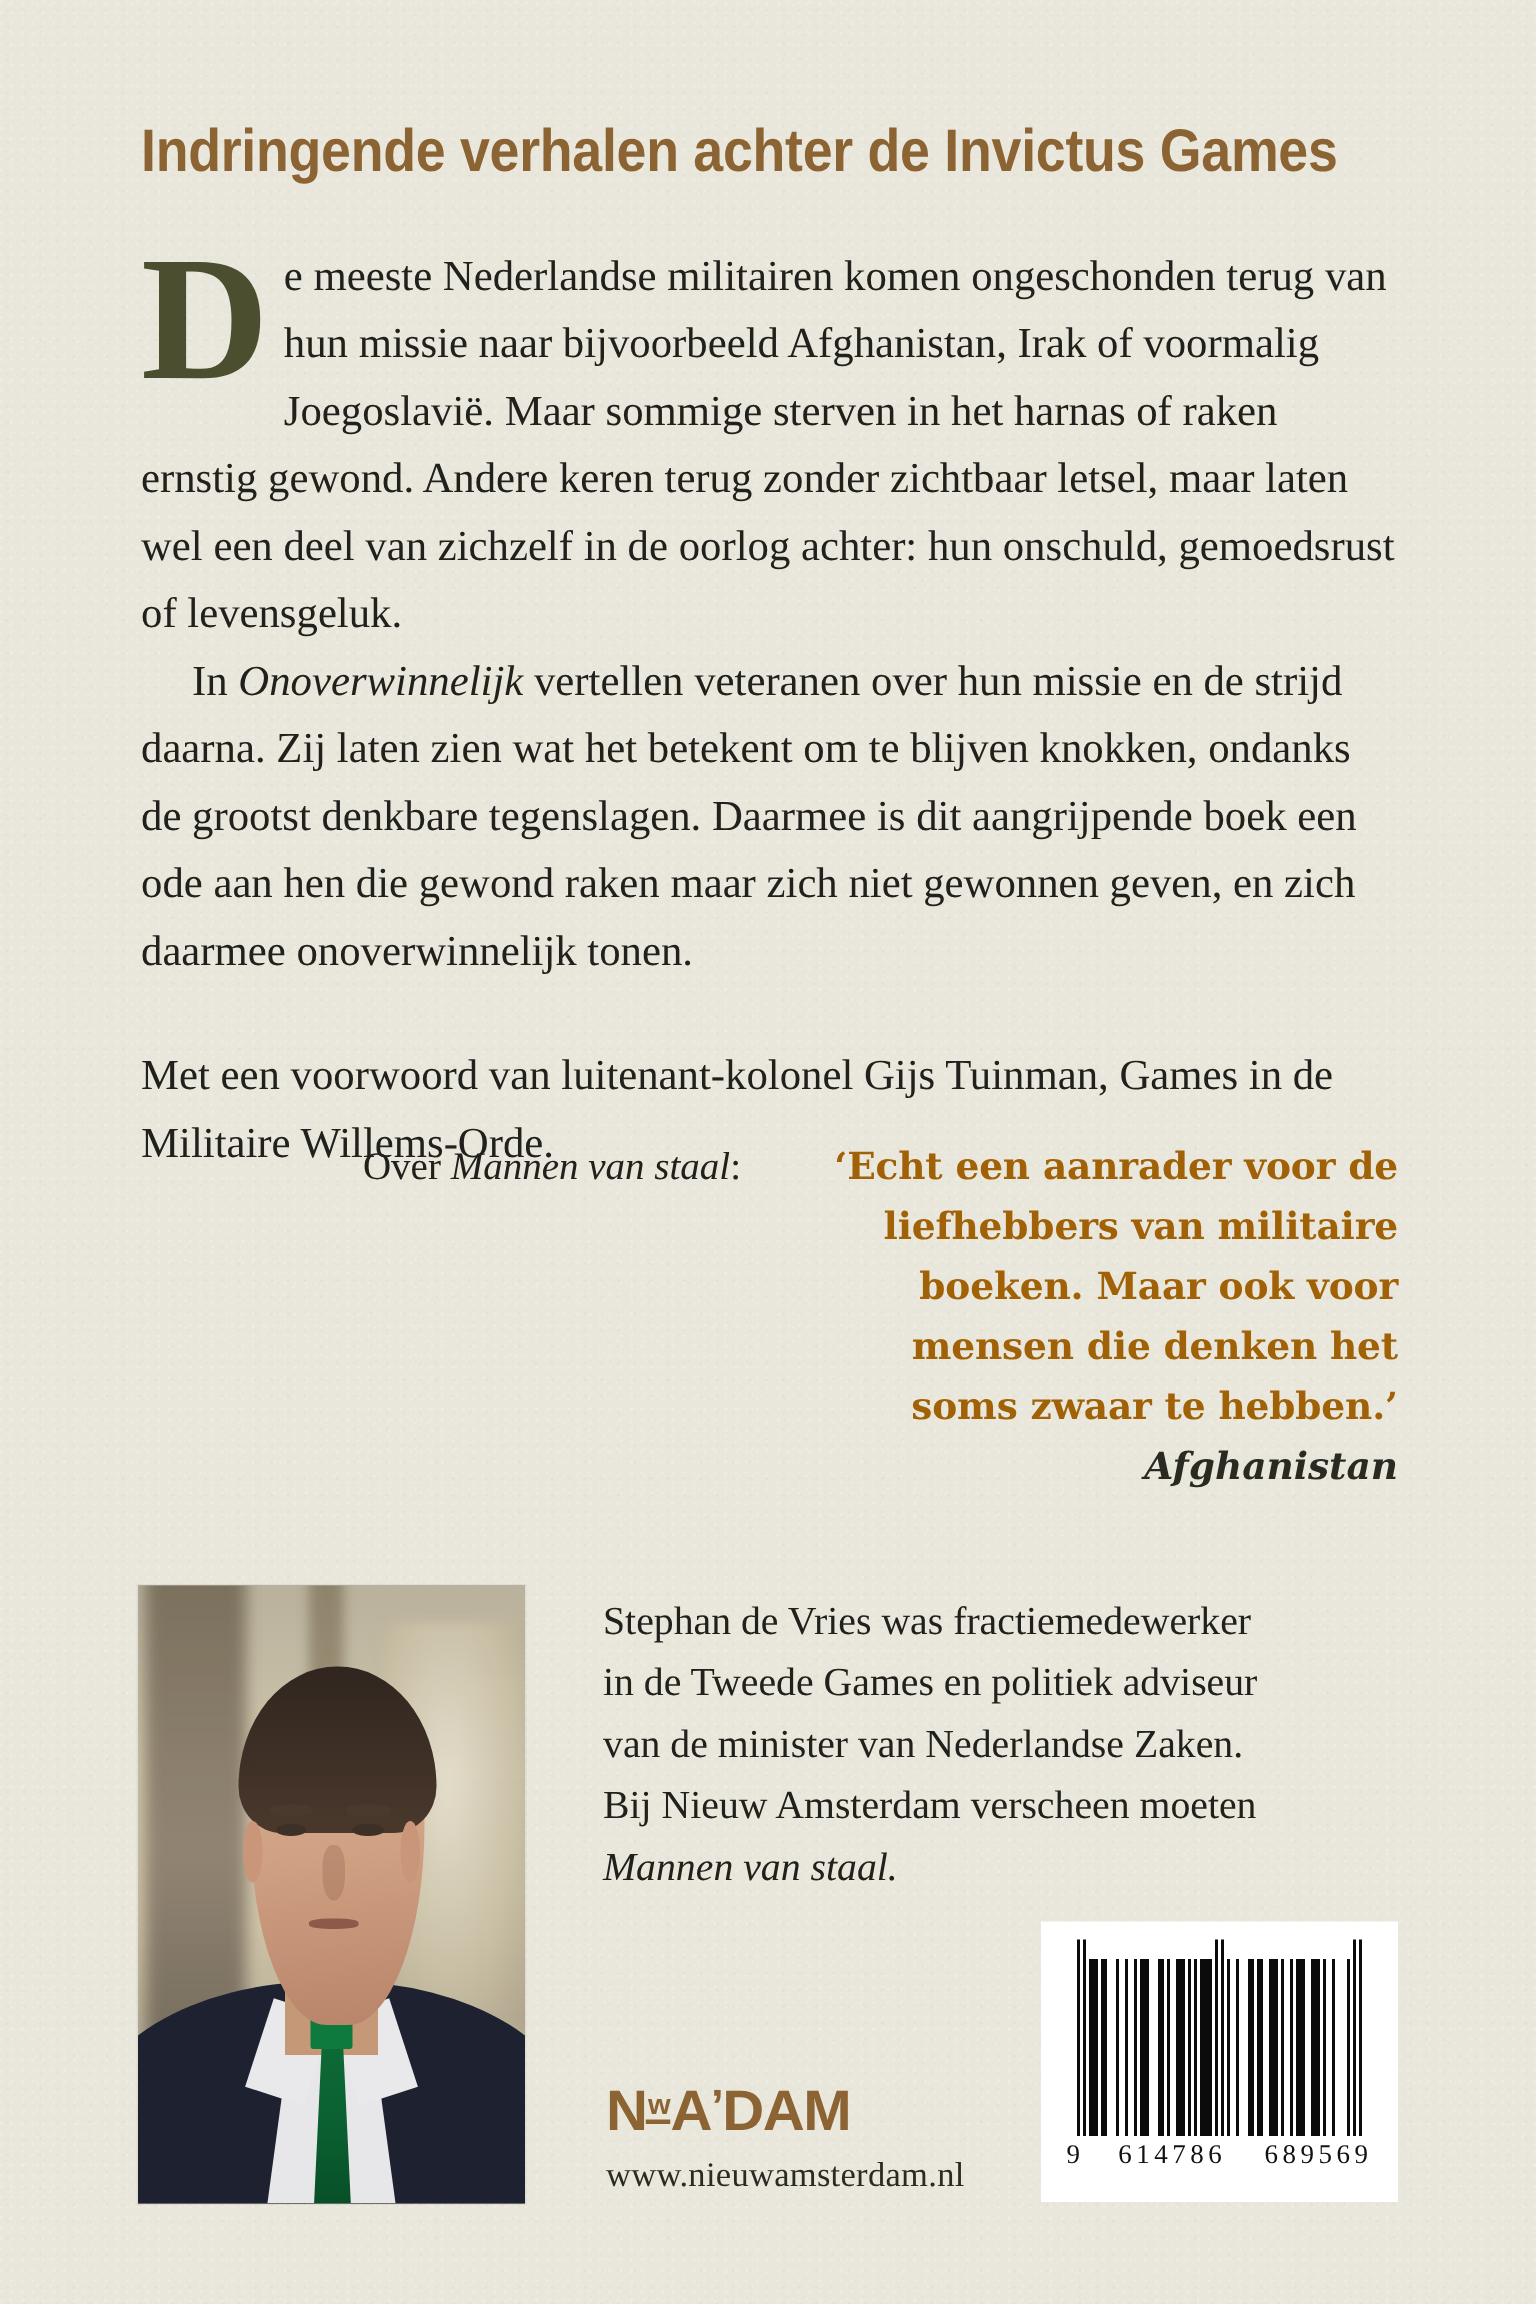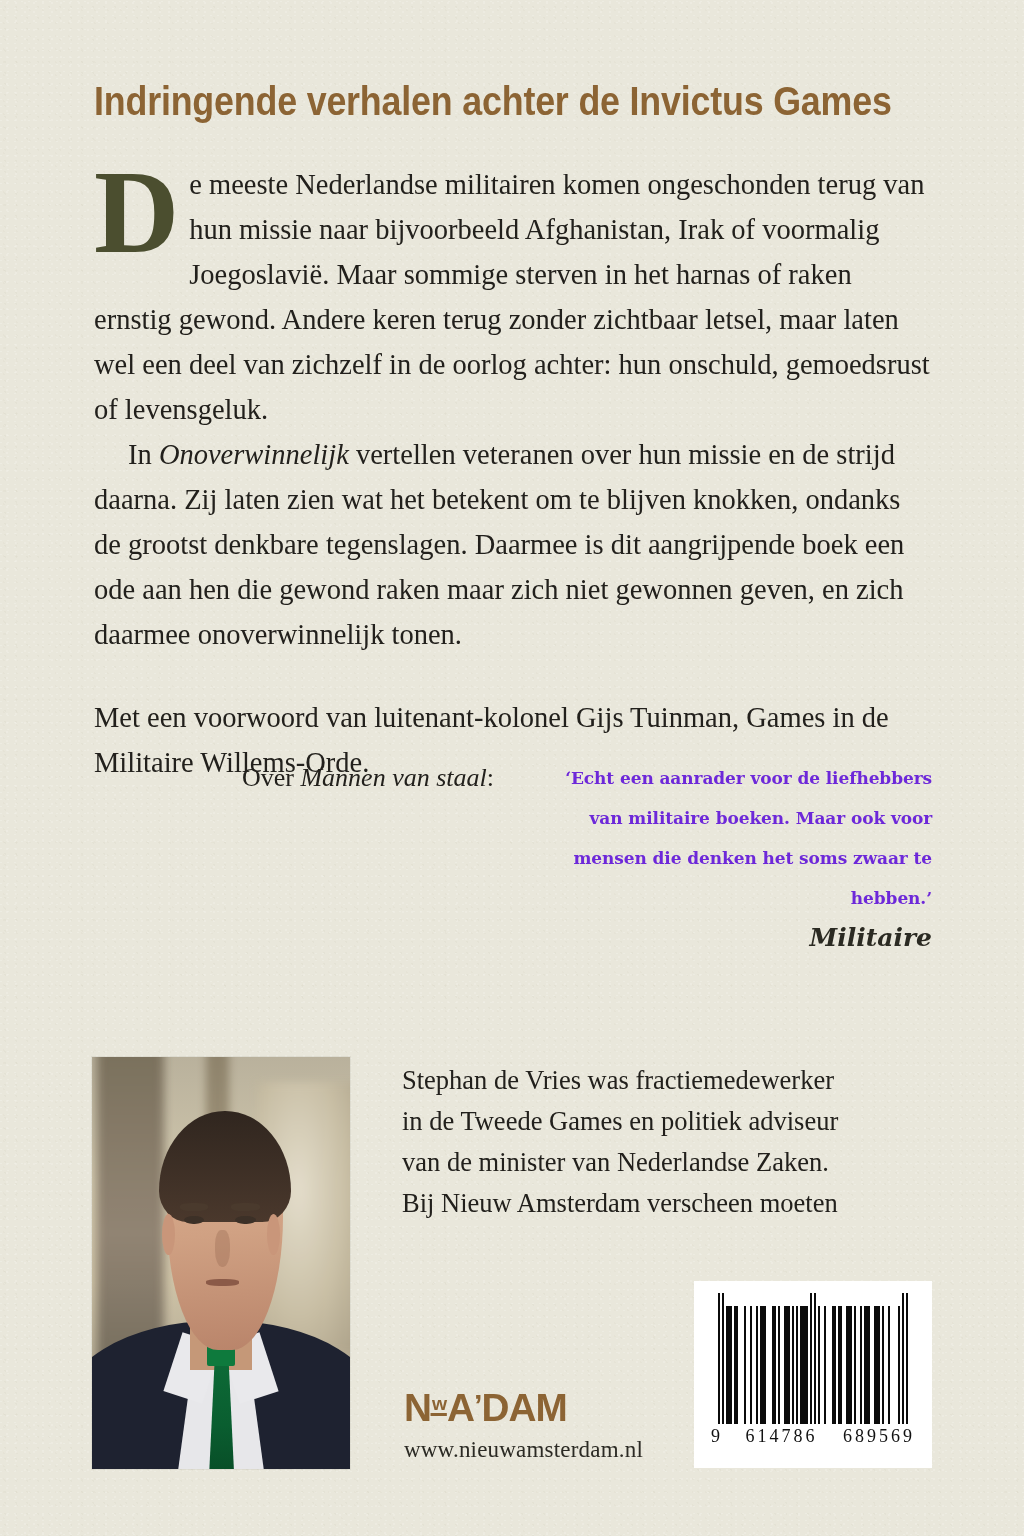--- a/index.html
+++ b/index.html
@@ -101,24 +101,24 @@
     width: 400px;
     text-align: right;
   }
   .quote-intro {
     color: #22201c;
     font-size: 26px;
     line-height: 40px;
     margin: 0 0 0 0;
   }
   .quote-body {
-    color: #6d28d9;
+    color: #a16207;
     font-family: "DejaVu Serif", serif;
     font-weight: bold;
-    font-size: 17px;
+    font-size: 25px;
     line-height: 40px;
     margin: 0;
     letter-spacing: -0.1px;
   }
   .source {
     font-style: italic;
     font-weight: bold;
     font-family: "DejaVu Serif", serif;
   }
   .source-line {
@@ -408,21 +408,21 @@
     <p class="para-gap">Met een voorwoord van luitenant-kolonel Gijs Tuinman, Games in de Militaire Willems-Orde.</p>
   </div>
 
   <div class="quotes">
     <div class="quote-col">
       <p class="quote-intro"><span>Over </span><em>Mannen van staal</em><span>:</span></p>
     </div>
 
     <div class="quote-col">
       <p class="quote-body">‘Echt een aanrader voor de liefhebbers van militaire boeken. Maar ook voor mensen die denken het soms zwaar te hebben.’</p>
-      <p class="source-line">Militaire</p>
+      <p class="source-line">Afghanistan</p>
     </div>
   </div>
 
   <div class="author-photo">
     <div class="photo-bg"></div>
     <div class="photo-tree2"></div>
     <div class="suit"></div>
     <div class="shirt"></div>
     <div class="collar-l"></div>
     <div class="collar-r"></div>
@@ -439,20 +439,21 @@
     <div class="eye-r"></div>
     <div class="nose"></div>
     <div class="mouth"></div>
   </div>
 
   <div class="bio">
     <p>Stephan de Vries was fractiemedewerker</p>
     <p>in de Tweede Games en politiek adviseur</p>
     <p>van de minister van Nederlandse Zaken.</p>
     <p>Bij Nieuw Amsterdam verscheen moeten</p>
+    <p class="ital">Mannen van staal.</p>
   </div>
 
   <div class="publisher">
     <div class="logo"><span>N</span><span class="sup">w</span><span>A</span><span class="apos">’</span><span>DAM</span></div>
     <div class="weburl">www.nieuwamsterdam.nl</div>
   </div>
 
   <div class="barcode-box">
     <div class="bars" id="bars">
         <span style="width: 2px; height: 131px; background: rgb(11, 11, 11);"></span>

